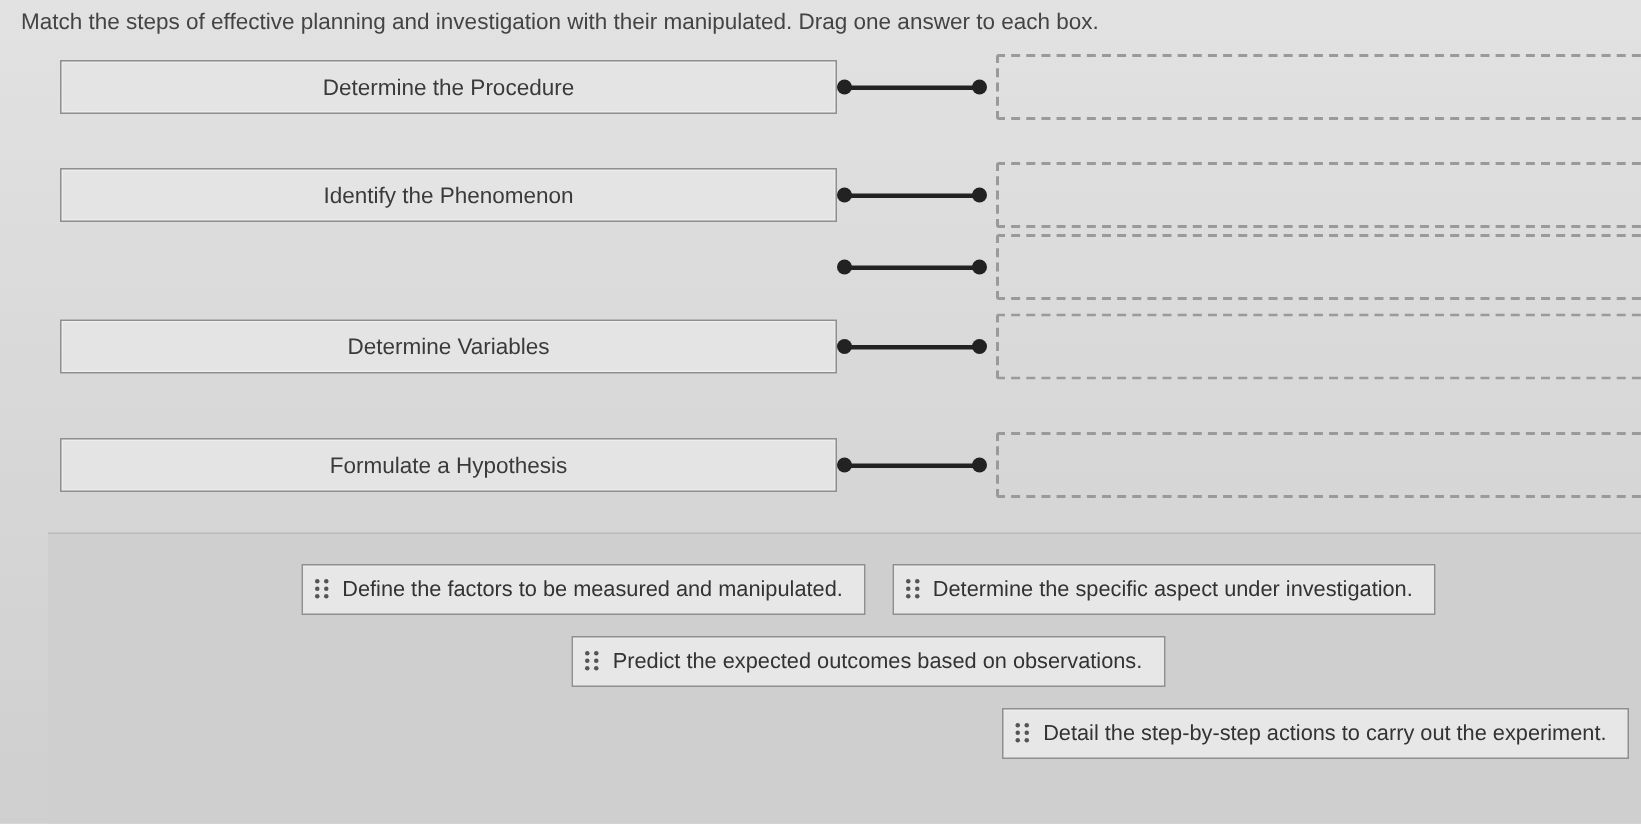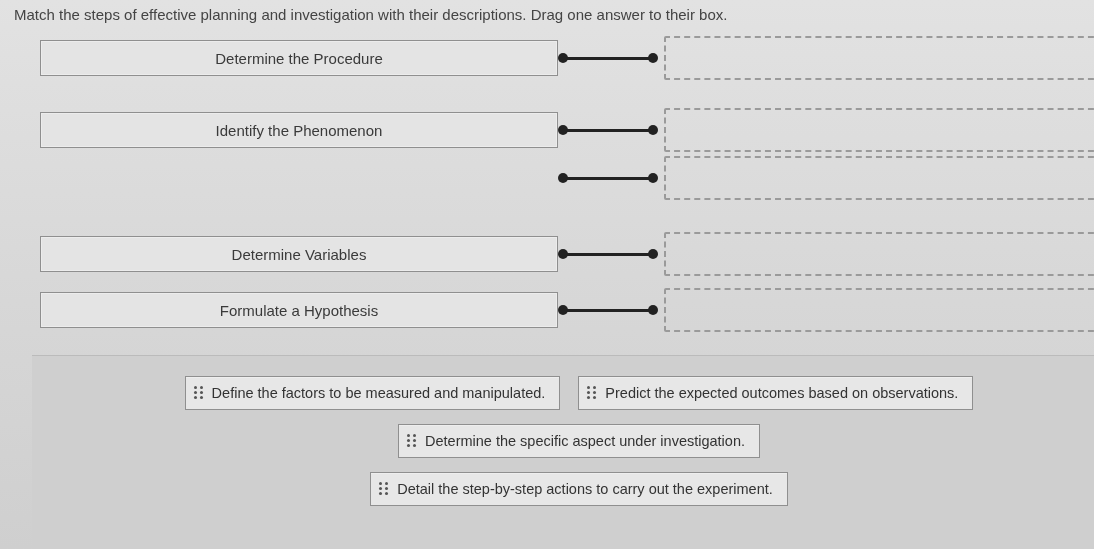--- a/index.html
+++ b/index.html
@@ -112,28 +112,28 @@
   .grip::before, .grip::after {
     content: "";
     position: absolute;
     width: 3px; height: 3px;
     background: #555;
     border-radius: 50%;
     box-shadow: 0 5px 0 #555, 0 10px 0 #555;
   }
   .grip::before { left: 0; top: 0; }
   .grip::after  { left: 6px; top: 0; }
-  .bank-row2 { width:100%; display:flex; justify-content:center; gap:18px; }
+  .bank-row2 { width:100%; display:flex; justify-content:flex-end; gap:18px; }
 </style>
 </head>
 <body>
 
 <div class="page">
 
-  <div class="instructions">Match the steps of effective planning and investigation with their descriptions. Drag one answer to their box.</div>
+  <div class="instructions">Match the steps of effective planning and investigation with their manipulated. Drag one answer to each box.</div>
 
   <div class="match-area">
 
     <div class="row" style="top:0px">
       <div class="step-box">
         <span>Determine the Procedure</span>
       </div>
       <div class="connector">
         <div class="line"></div>
           <div class="dot-l"></div>
@@ -156,21 +156,21 @@
 
     <div class="row" style="top:120px">
       <div class="connector">
         <div class="line"></div>
           <div class="dot-l"></div>
           <div class="dot-r"></div>
       </div>
       <div class="drop-zone"></div>
     </div>
 
-    <div class="row" style="top:196px">
+    <div class="row" style="top:173px">
       <div class="step-box">
         <span>Determine Variables</span>
       </div>
       <div class="connector">
         <div class="line"></div>
           <div class="dot-l"></div>
           <div class="dot-r"></div>
       </div>
       <div class="drop-zone"></div>
     </div>
@@ -192,26 +192,26 @@
   <div class="answer-bank">
     <div class="bank-inner">
 
       <div class="chip">
         <span class="grip"></span>
         <span>Define the factors to be measured and manipulated.</span>
       </div>
 
       <div class="chip">
         <span class="grip"></span>
-        <span>Predict the expected outcomes based on observations.</span>
+        <span>Determine the specific aspect under investigation.</span>
       </div>
 
       <div class="chip">
         <span class="grip"></span>
-        <span>Determine the specific aspect under investigation.</span>
+        <span>Predict the expected outcomes based on observations.</span>
       </div>
 
 
       <div class="bank-row2">
         <div class="chip">
           <span class="grip"></span>
           <span>Detail the step-by-step actions to carry out the experiment.</span>
         </div>
       </div>
 

